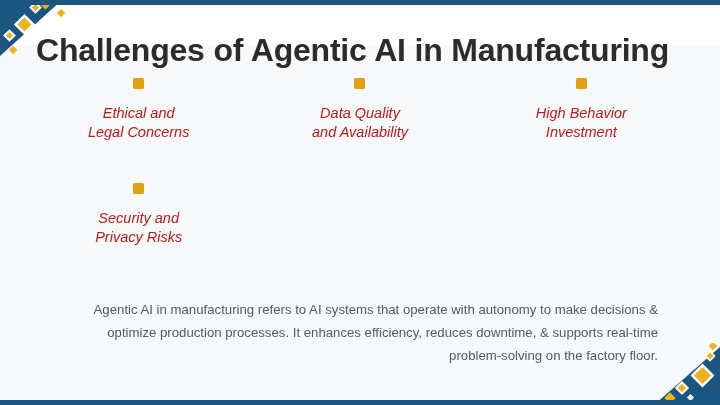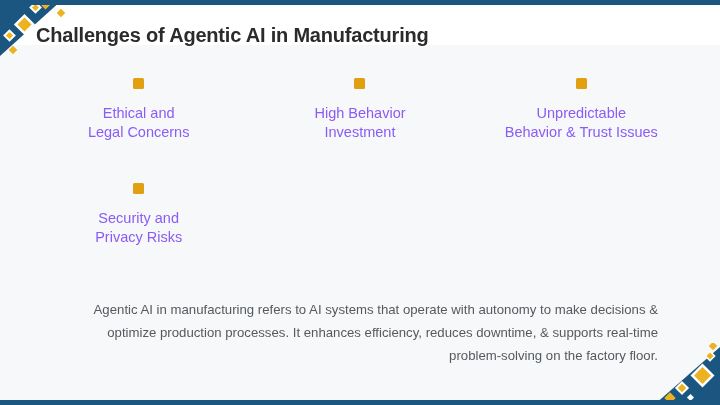--- a/index.html
+++ b/index.html
@@ -67,21 +67,21 @@
     left: 0;
     width: 720px;
     height: 40px;
     background: #ffffff;
     z-index: 2;
   }
   .slide-title {
     position: absolute;
     top: 11px;
     left: 36px;
-    font-size: 20px;
+    font-size: 32px;
     font-weight: bold;
     color: #2b2b2b;
     letter-spacing: -0.2px;
     white-space: nowrap;
     z-index: 4;
   }
 
   
   .grid {
     position: absolute;
@@ -100,23 +100,24 @@
   .marker {
     width: 11px;
     height: 11px;
     background: #e0a010;
     border-radius: 1.5px;
     margin-bottom: 15px;
   }
   .item-label {
     font-size: 14.5px;
     line-height: 1.28;
-    color: #8b5cf6;
+    color: #b91c1c;
     text-align: center;
     white-space: pre-line;
+    font-style: italic;
   }
 
   
   .summary {
     position: absolute;
     top: 286px;
     left: 62px;
     width: 596px;
     font-size: 13.2px;
     line-height: 1.72;
@@ -156,32 +157,32 @@
 
   <div class="grid">
 
     <div class="item">
       <div class="marker"></div>
       <div class="item-label">Ethical and
 Legal Concerns</div>
     </div>
 
 
+    <div class="item">
+      <div class="marker"></div>
+      <div class="item-label">Data Quality
+and Availability</div>
+    </div>
 
     <div class="item">
       <div class="marker"></div>
       <div class="item-label">High Behavior
 Investment</div>
     </div>
 
-    <div class="item">
-      <div class="marker"></div>
-      <div class="item-label">Unpredictable
-Behavior &amp; Trust Issues</div>
-    </div>
 
     <div class="item">
       <div class="marker"></div>
       <div class="item-label">Security and
 Privacy Risks</div>
     </div>
 
   </div>
 
   <p class="summary">Agentic AI in manufacturing refers to AI systems that operate with autonomy to make decisions &amp; optimize production processes. It enhances efficiency, reduces downtime, &amp; supports real-time problem-solving on the factory floor.</p>

